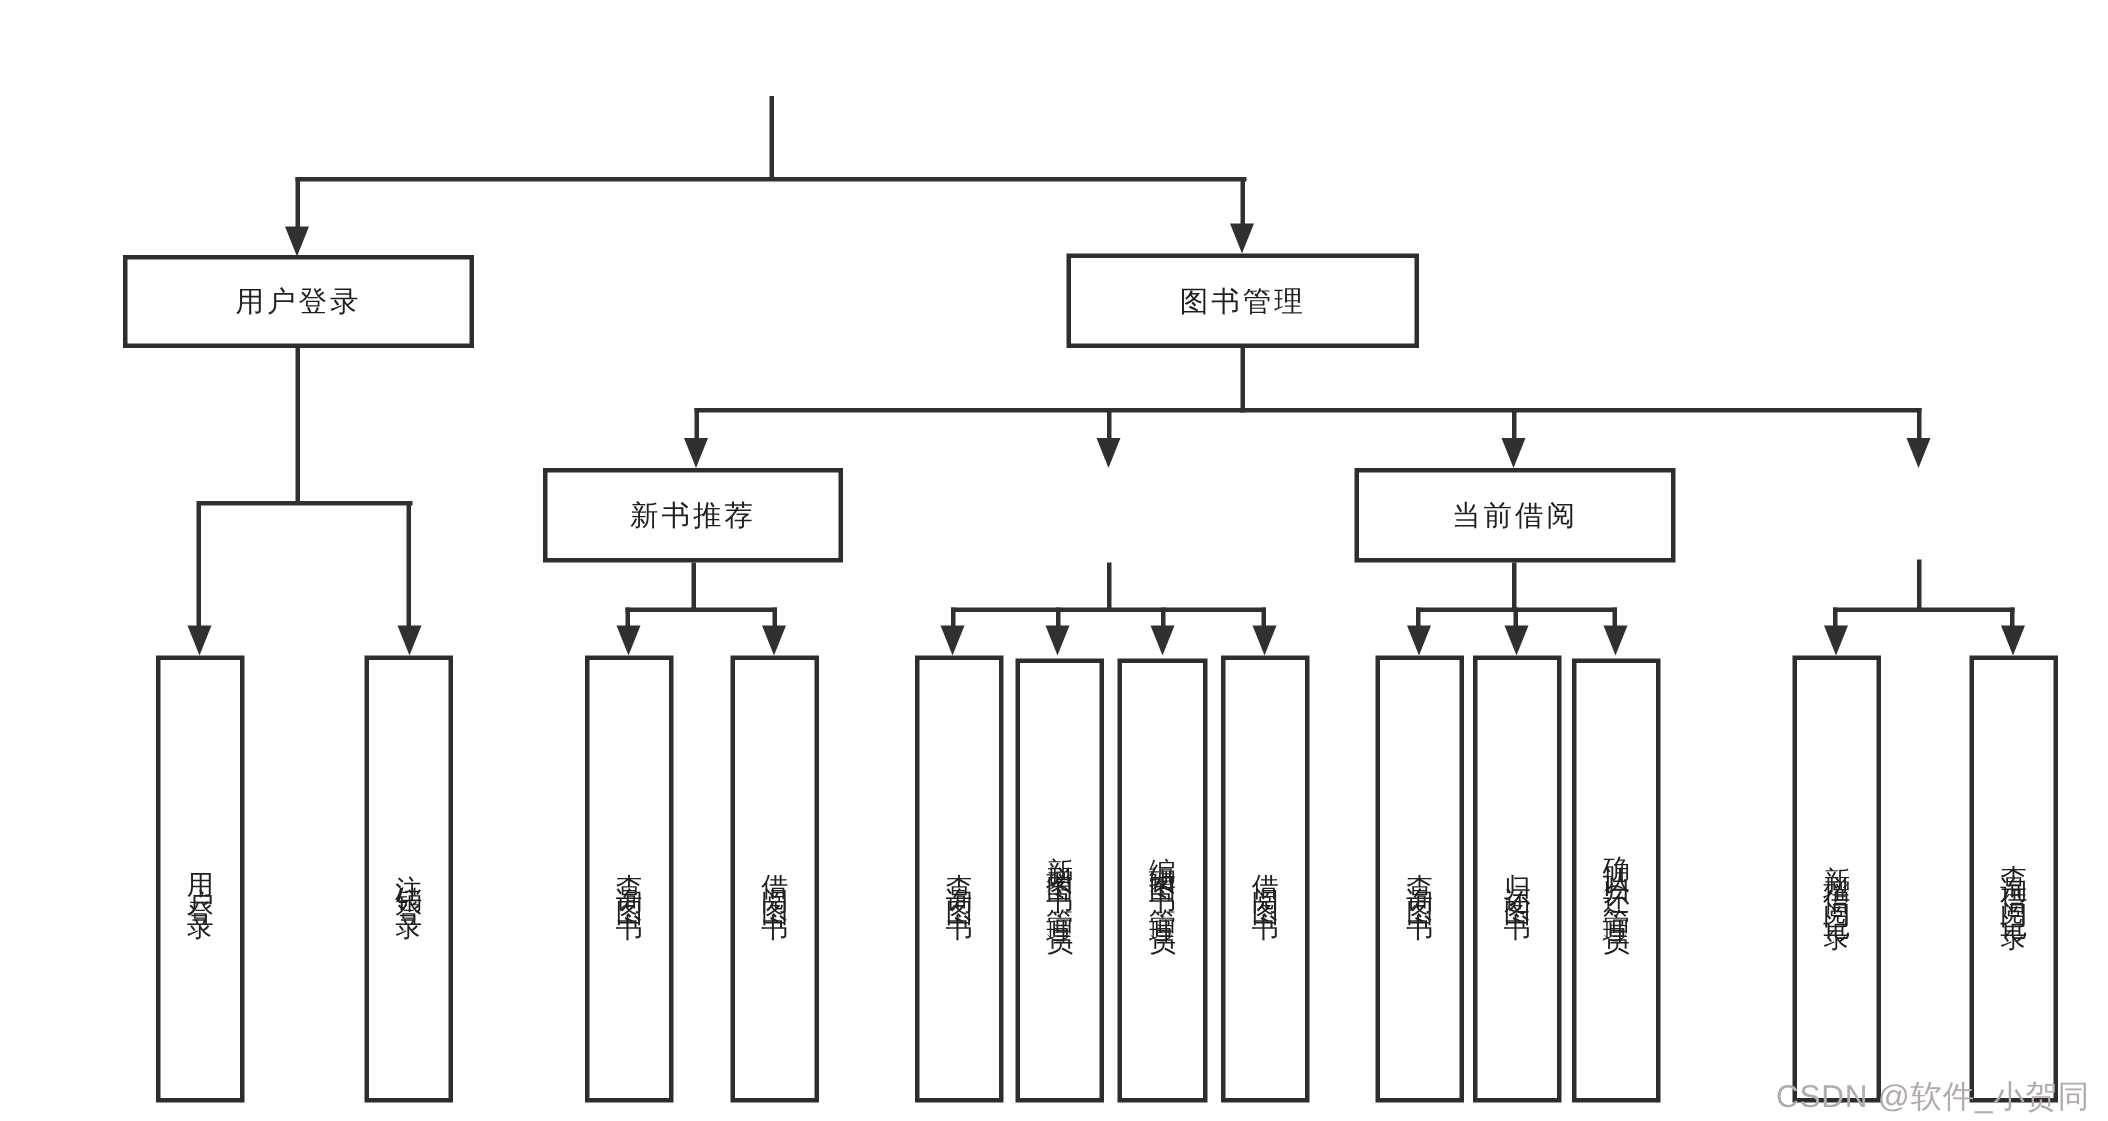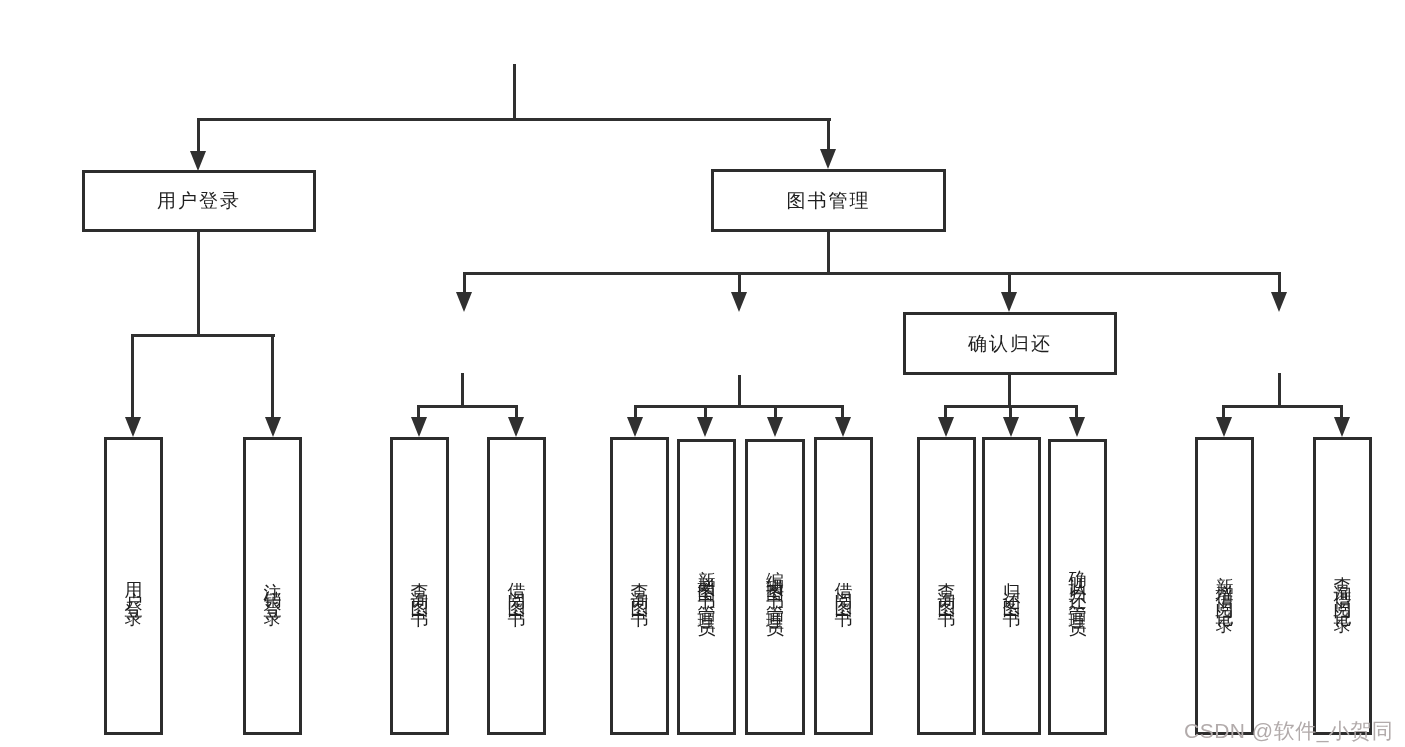--- a/index.html
+++ b/index.html
@@ -99,22 +99,25 @@
   <div class="arrow" style="left:1334px;top:417px"></div>
 
 
   <div class="hbox" style="left:82px;top:170px;width:234px;height:62px">
     <span>用户登录</span>
   </div>
   <div class="hbox" style="left:711px;top:169px;width:235px;height:63px">
     <span>图书管理</span>
   </div>
 
+  <div class="hbox" style="left:362px;top:312px;width:200px;height:63px">
+    <span>新书推荐</span>
+  </div>
   <div class="hbox" style="left:903px;top:312px;width:214px;height:63px">
-    <span>确认归还</span>
+    <span>当前借阅</span>
   </div>
 
   <div class="vbox" style="left:104px">
     <span class="vtext">用户登录</span>
   </div>
   <div class="vbox" style="left:243px">
     <span class="vtext">注销登录</span>
   </div>
 
   <div class="vbox" style="left:390px">

